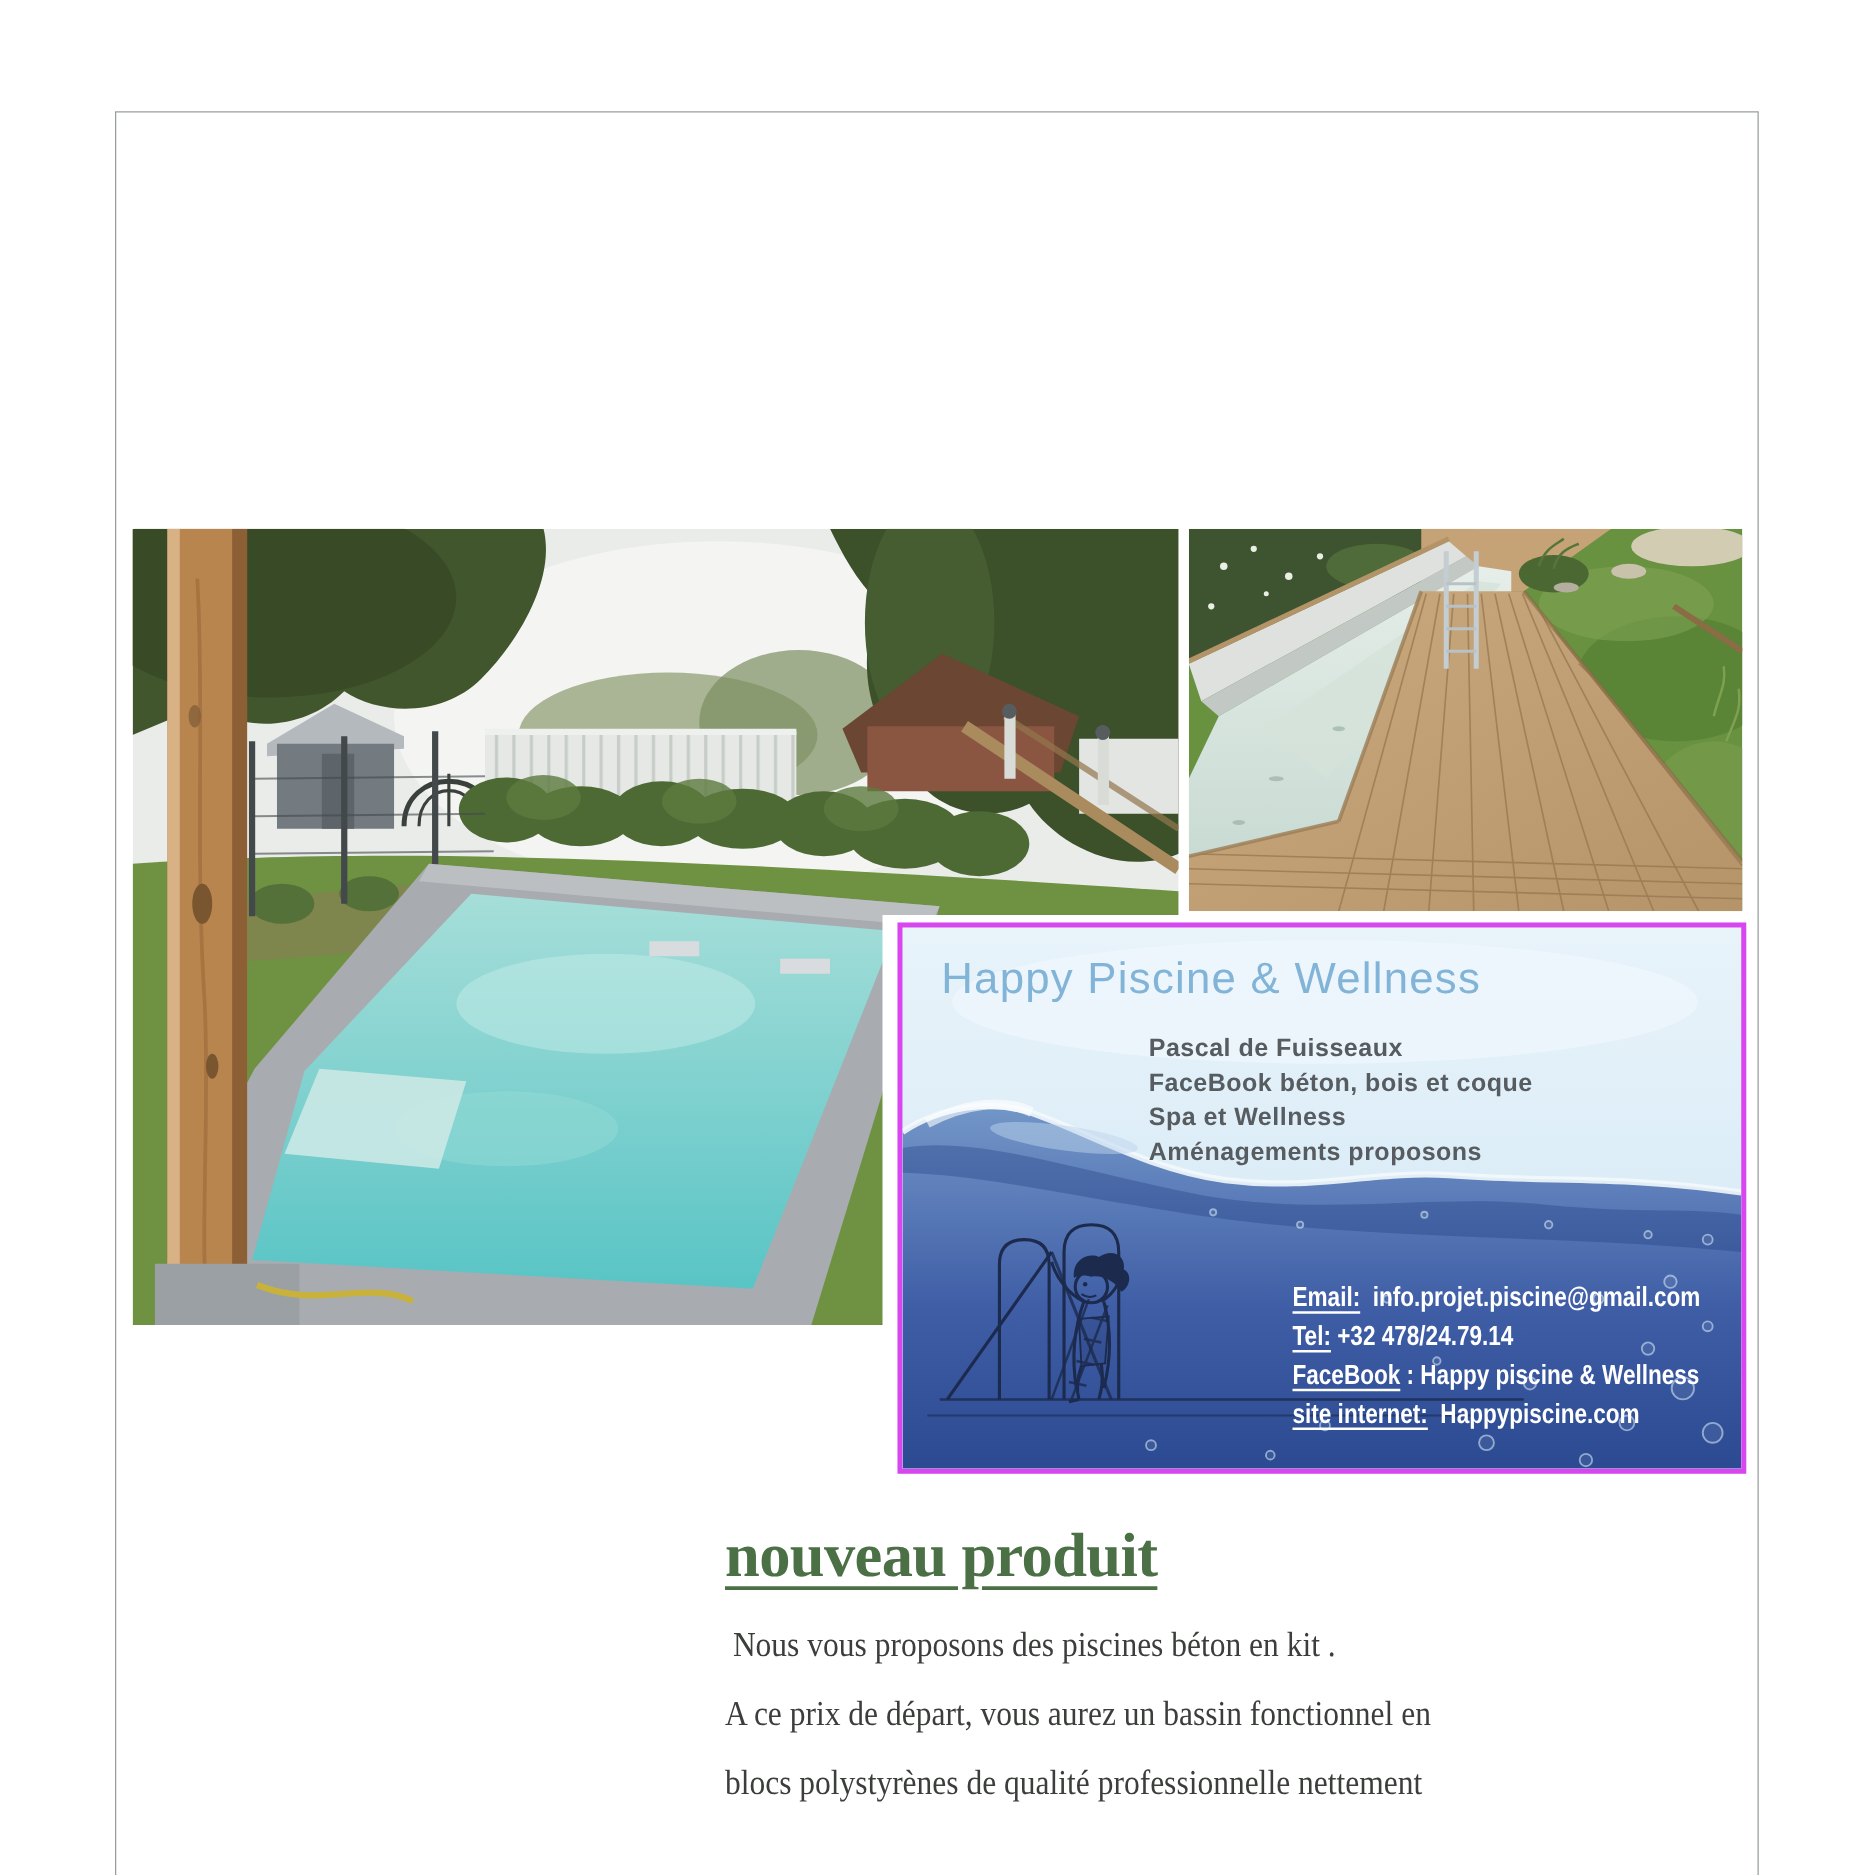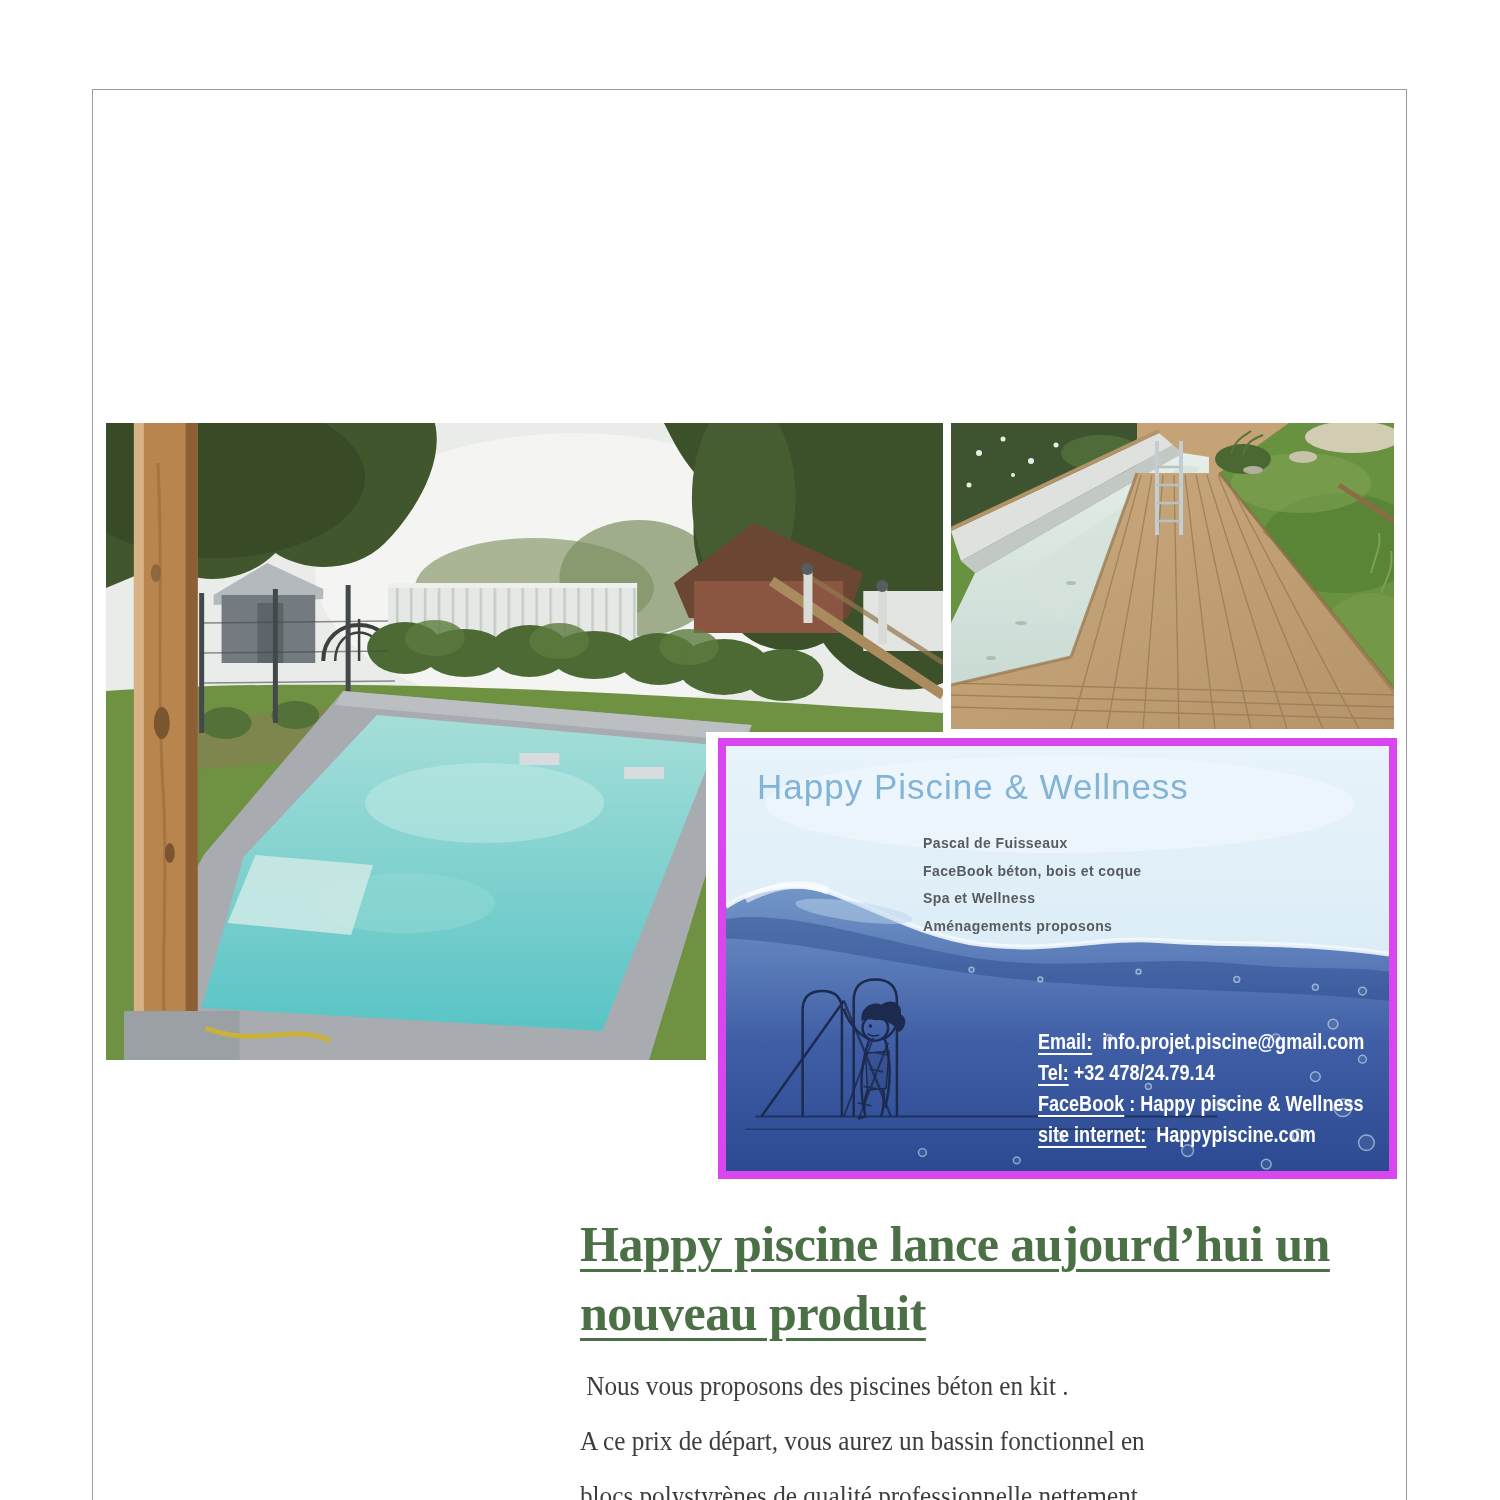--- a/index.html
+++ b/index.html
@@ -30,30 +30,30 @@
   }
   
   .photo{position:absolute;overflow:hidden;}
   .photo svg{display:block;width:100%;height:100%;}
   .photo-left{left:13px;top:333px;width:837px;height:637px;}
   .photo-right{left:858px;top:333px;width:443px;height:306px;}
   
   .card{position:absolute;left:613px;top:642px;width:696px;height:452px;background:#fff;}
   .card-inner{
     position:absolute;left:12px;top:6px;right:5px;bottom:5px;
-    border:8px solid #d946ef;overflow:hidden;background:#dcedf7;
+    border:4px solid #d946ef;overflow:hidden;background:#dcedf7;
     font-family:"Liberation Sans", sans-serif;
   }
   .card-inner svg{position:absolute;left:0;top:0;width:100%;height:100%;}
   .card-brand{
     position:absolute;left:31px;top:21px;font-size:35px;letter-spacing:1px;
     color:#82b4d8;white-space:nowrap;
   }
   .card-info{
-    position:absolute;left:197px;top:84px;font-size:14px;font-weight:bold;
+    position:absolute;left:197px;top:84px;font-size:20px;font-weight:bold;
     line-height:27.5px;color:#575c61;letter-spacing:.4px;
   }
   .card-info div{white-space:pre;}
   .card-contact{
     position:absolute;left:312px;top:280px;font-size:22px;font-weight:bold;
     line-height:31px;color:#ffffff;transform:scaleX(.82);transform-origin:left top;
   }
   .card-contact div{white-space:pre;}
   .card-contact .lbl{text-decoration:underline;text-underline-offset:4px;}
   
@@ -381,21 +381,20 @@
         <div><span class="lbl">Email:</span><span class="pre">  info.projet.piscine@gmail.com</span></div>
         <div><span class="lbl">Tel:</span><span class="pre"> +32 478/24.79.14</span></div>
         <div><span class="lbl">FaceBook</span><span class="pre"> : Happy piscine &amp; Wellness</span></div>
         <div><span class="lbl">site internet:</span><span class="pre">  Happypiscine.com</span></div>
       </div>
     </div>
   </div>
 
   <div class="article">
     <h2>
-      <span><span class="u">Happy piscine lance aujourd’hui un</span></span>
       <span><span class="u">nouveau produit</span></span>
     </h2>
     <p>
       <span class="line"> Nous vous proposons des piscines béton en kit .</span>
     </p>
     <p>
       <span class="line">A ce prix de départ, vous aurez un bassin fonctionnel en</span><br>
       <span class="line">blocs polystyrènes de qualité professionnelle nettement</span>
     </p>
   </div>

